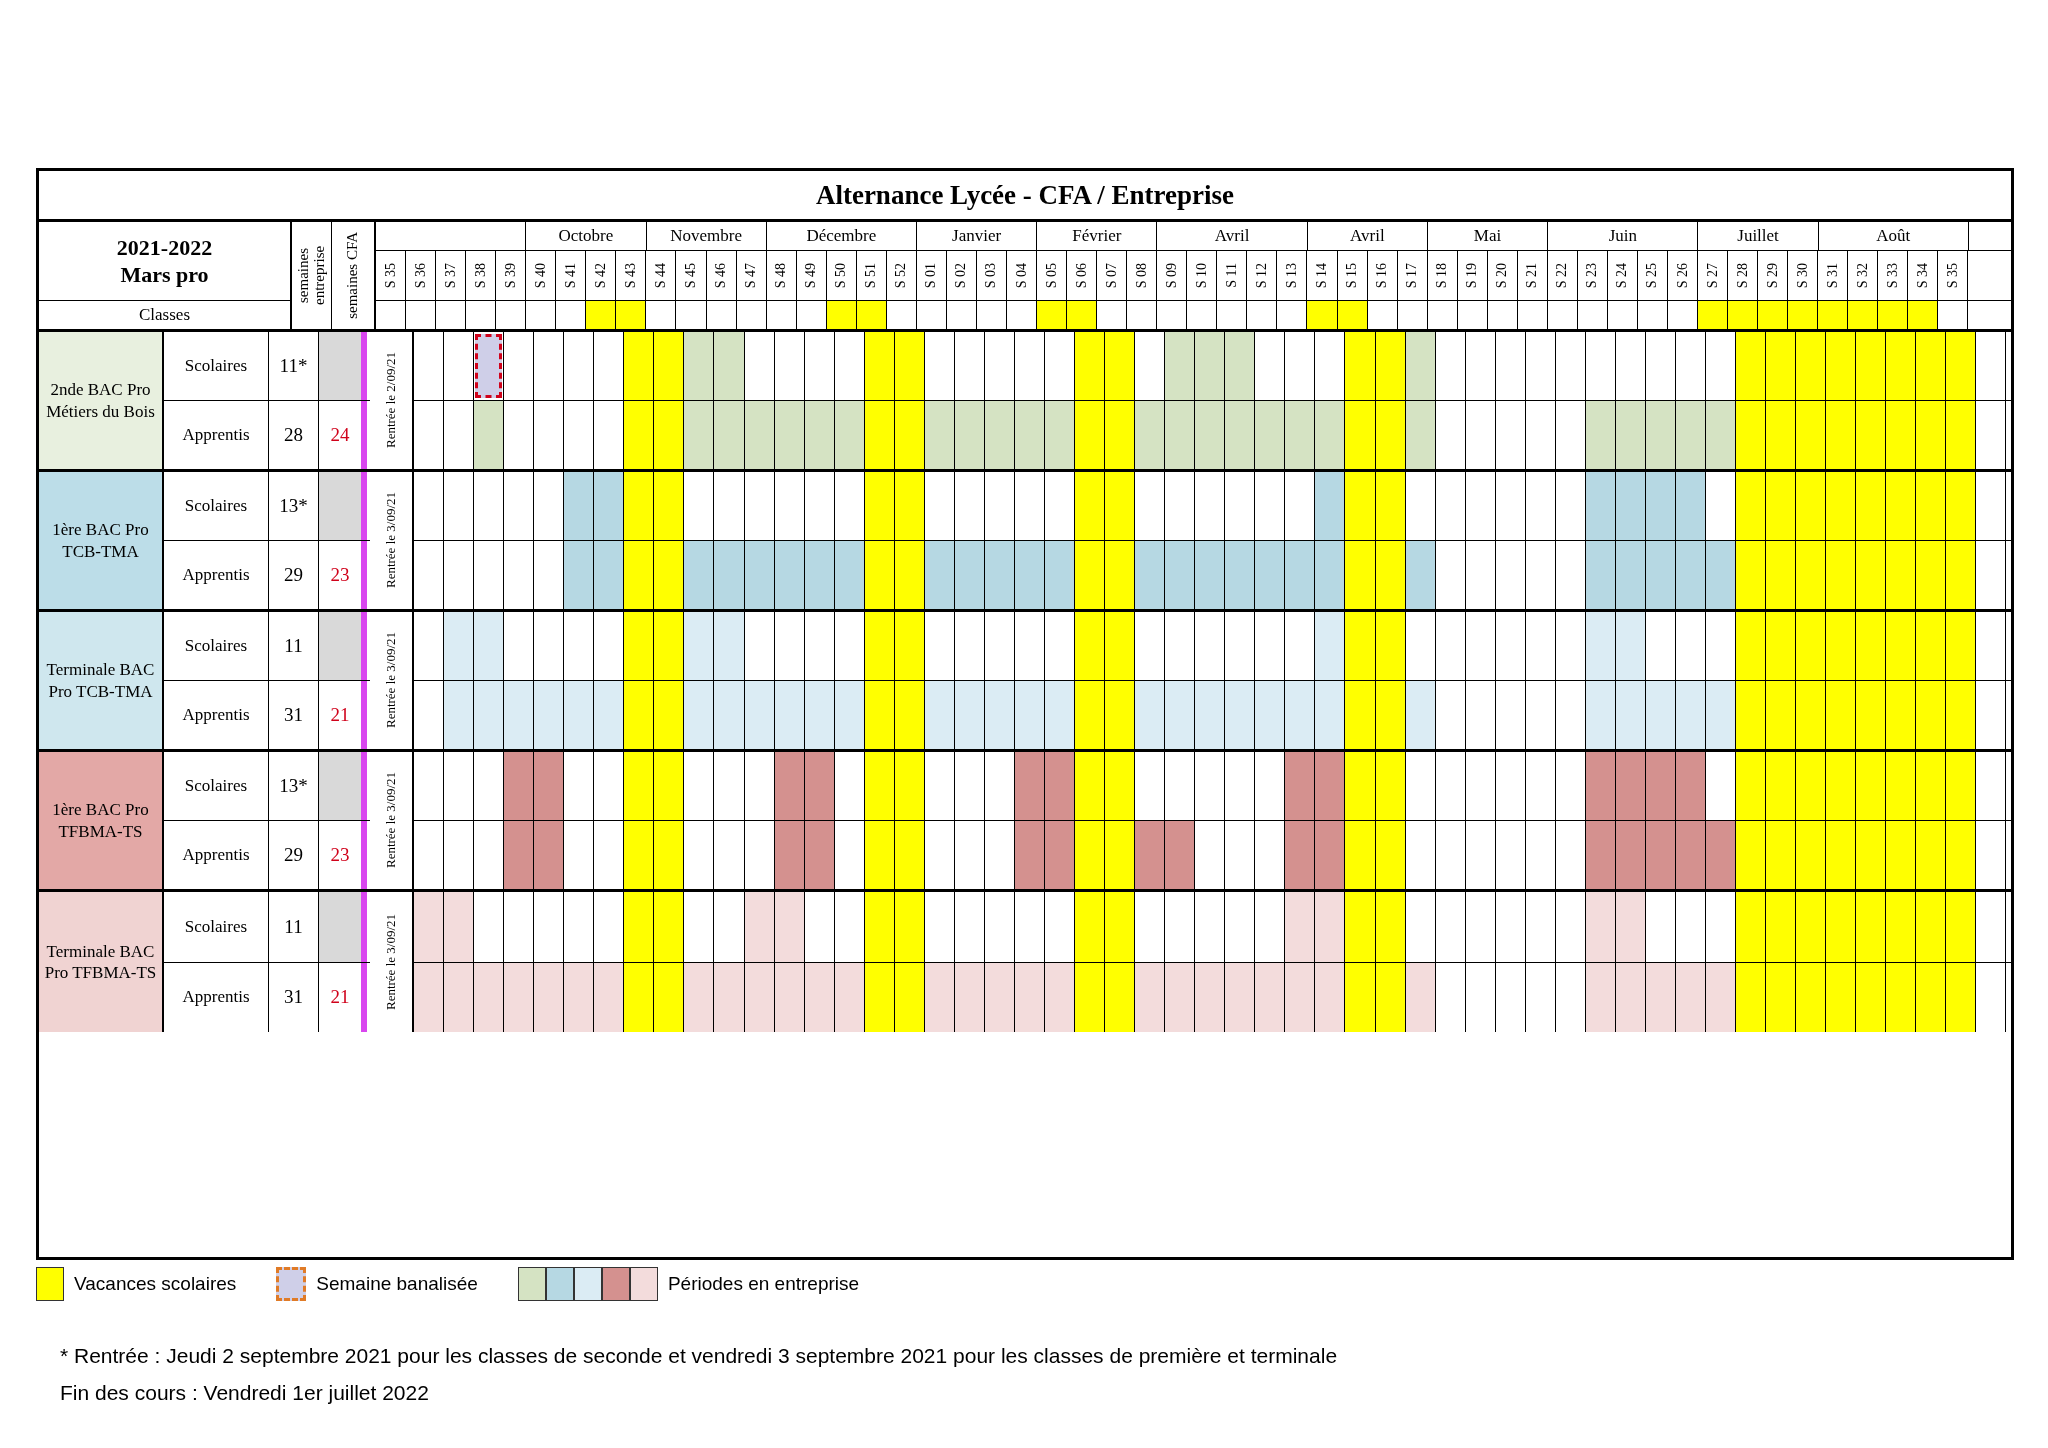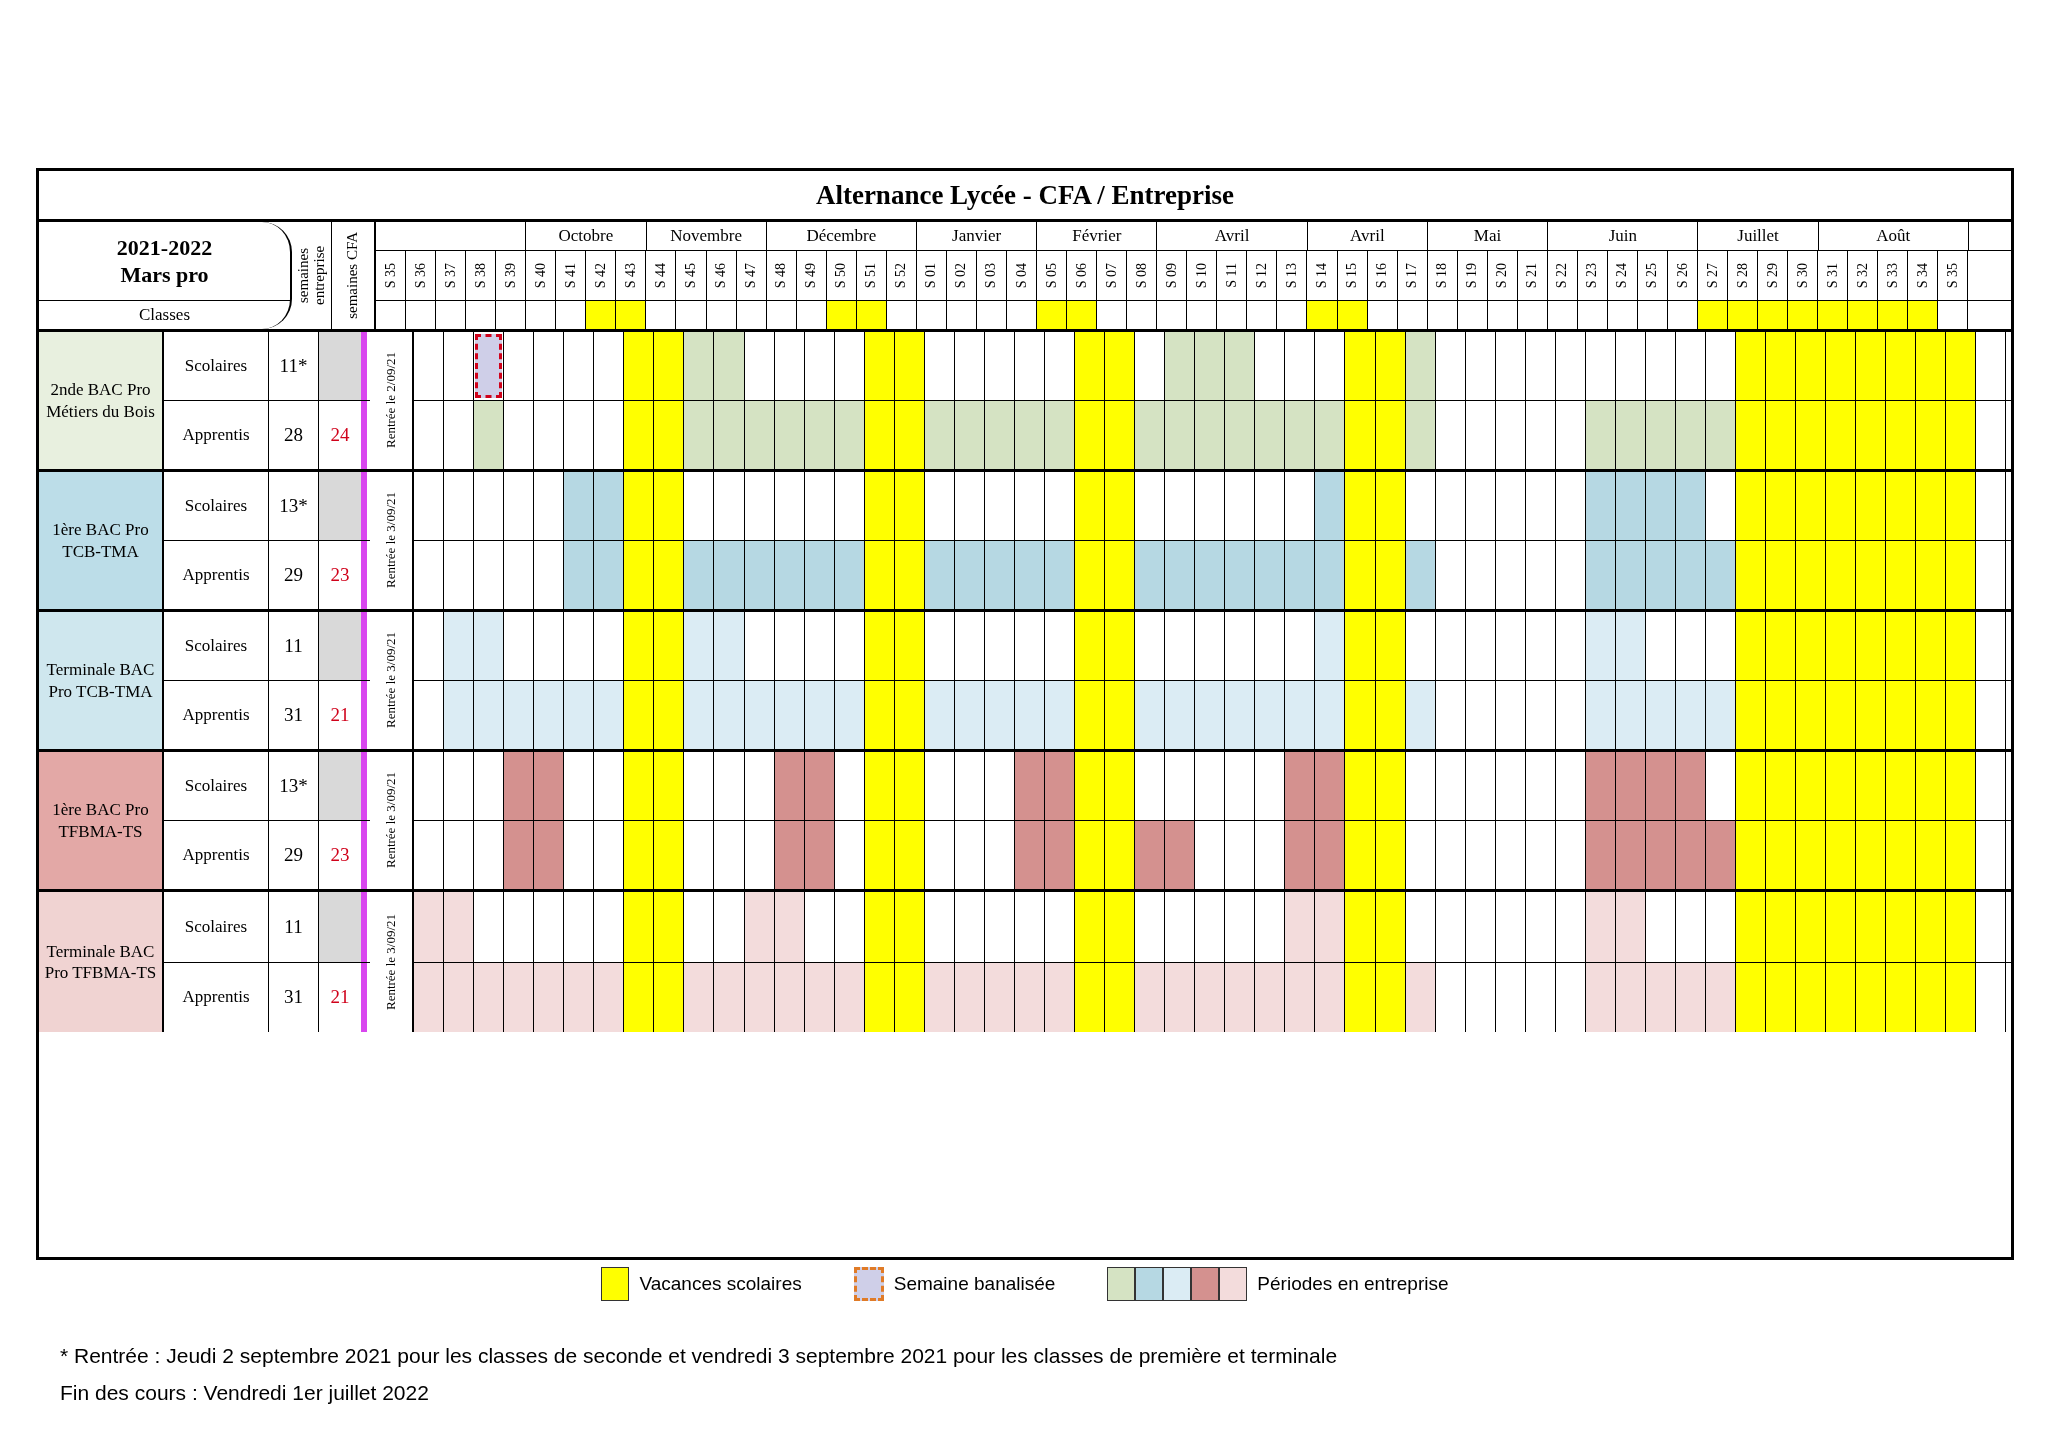--- a/index.html
+++ b/index.html
@@ -21,21 +21,21 @@
   .logo-text .l3{color:#00a0a0;}
 
   
   .frame{position:absolute;left:36px;top:168px;width:1978px;height:1092px;border:3px solid #000;box-sizing:border-box;background:#fff;}
 
   .title-bar{height:48px;border-bottom:3px solid #000;display:flex;align-items:center;justify-content:center;}
   .title-bar span{font-size:27px;font-weight:bold;}
 
   
   .hdr{display:flex;border-bottom:3px solid #000;height:110px;box-sizing:border-box;}
-  .hdr-left{width:253px;border-right:2px solid #000;display:flex;flex-direction:column;box-sizing:border-box;border-radius:30px;}
+  .hdr-left{width:253px;border-right:2px solid #000;display:flex;flex-direction:column;box-sizing:border-box;}
   .hdr-year{flex:1;display:flex;flex-direction:column;align-items:center;justify-content:center;font-size:22px;font-weight:bold;line-height:1.25;border-bottom:1px solid #000;}
   .hdr-classes{height:28px;display:flex;align-items:center;justify-content:center;font-size:17px;}
   .vcell{width:40px;border-right:1px solid #000;display:flex;align-items:center;justify-content:center;box-sizing:border-box;}
   .vcell span{writing-mode:vertical-rl;transform:rotate(180deg);font-size:15px;text-align:center;line-height:1.05;}
   .hdr-cfa{width:44px;border-right:2px solid #000;}
   .hdr-grid{flex:1;display:flex;flex-direction:column;}
   .months{display:flex;height:28px;border-bottom:1px solid #000;}
   .month{border-right:1px solid #000;display:flex;align-items:center;justify-content:center;font-size:17px;box-sizing:border-box;}
   .month.blank{border-right:1px solid #000;}
   .weeks{display:flex;flex:1;border-bottom:1px solid #000;}
@@ -53,21 +53,21 @@
   .c-cfa{width:48px;border-right:6px solid #d946ef;display:flex;align-items:center;justify-content:center;font-size:19px;box-sizing:border-box;color:#d0021b;}
   .c-cfa.grey{background:#d9d9d9;}
   .c-rentree{width:44px;border-right:2px solid #000;display:flex;align-items:center;justify-content:center;box-sizing:border-box;}
   .c-rentree span{writing-mode:vertical-rl;transform:rotate(180deg);font-size:13px;}
   .cell{border-right:1px solid #000;box-sizing:border-box;position:relative;}
 
   
   .g-mid{display:flex;}
 
   
-  .legend{position:absolute;left:36px;top:1262px;width:1978px;height:44px;display:flex;align-items:center;justify-content:center;gap:52px;font-family:"Liberation Sans",sans-serif;font-size:19px;}
+  .legend{position:absolute;left:36px;top:1262px;width:1978px;height:44px;display:flex;align-items:center;justify-content:flex-start;gap:40px;font-family:"Liberation Sans",sans-serif;font-size:19px;}
   .lg{display:flex;align-items:center;gap:10px;}
   .sw{width:28px;height:34px;border:1px solid #333;box-sizing:border-box;}
   .sw-dashed{width:30px;height:34px;border:3px dashed #e07b27;box-sizing:border-box;background:#cfcfe8;}
   .sw-group{display:flex;}
   .sw-group div{width:28px;height:34px;border:1px solid #333;box-sizing:border-box;}
 
   .footnotes{position:absolute;left:60px;top:1338px;font-family:"Liberation Sans",sans-serif;font-size:21px;line-height:1.75;}
 
   .banal{position:absolute;left:1px;top:2px;right:1px;bottom:2px;border:3px dashed #d0021b;background:#cfcfe8;box-sizing:border-box;}
 </style>

